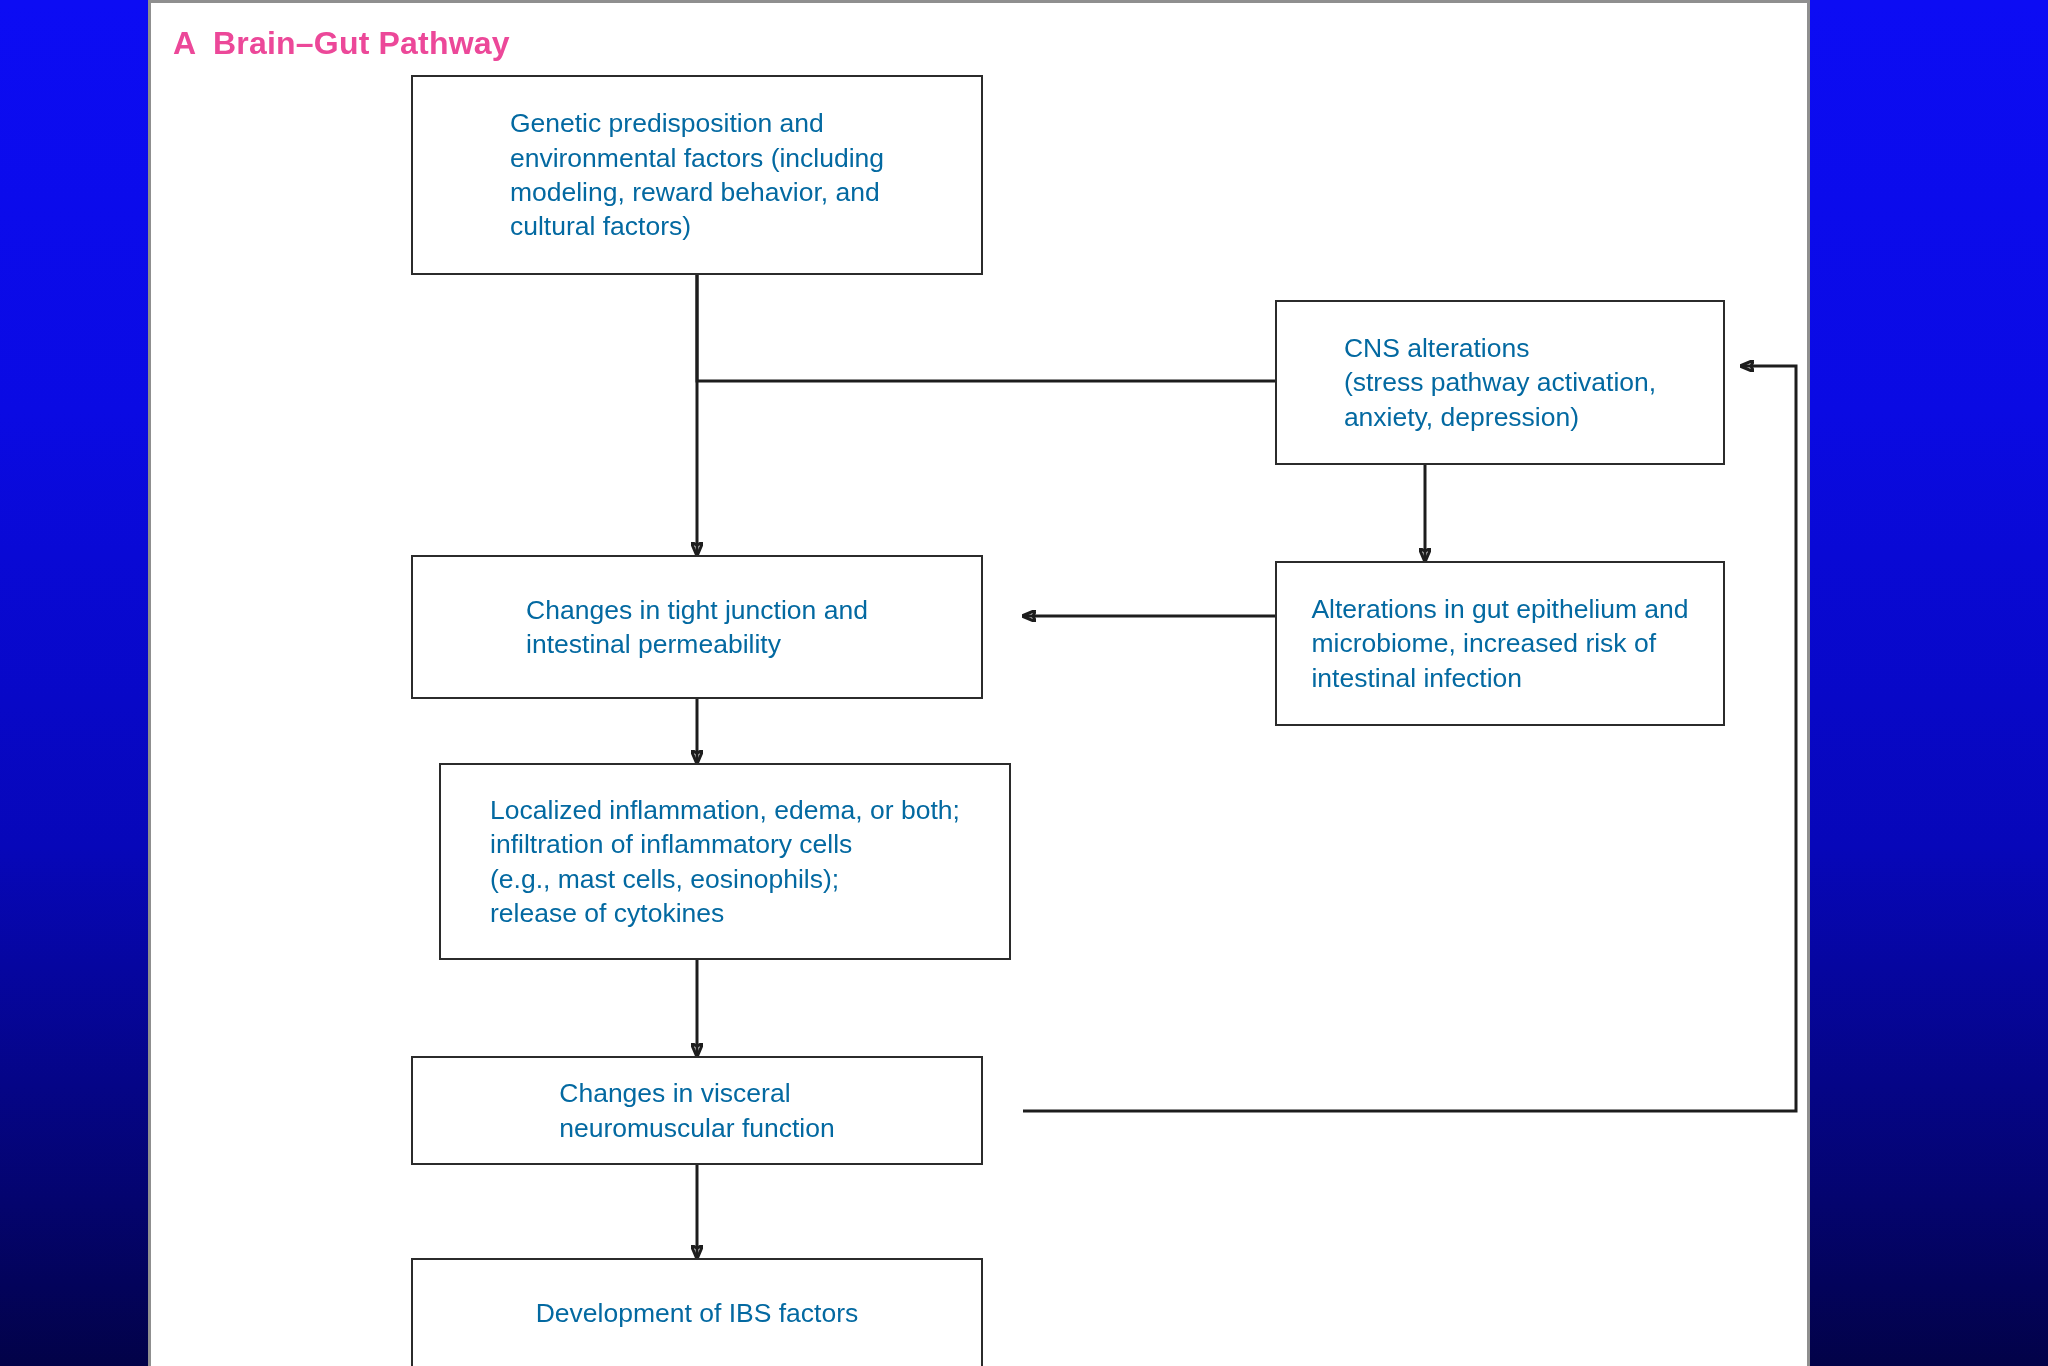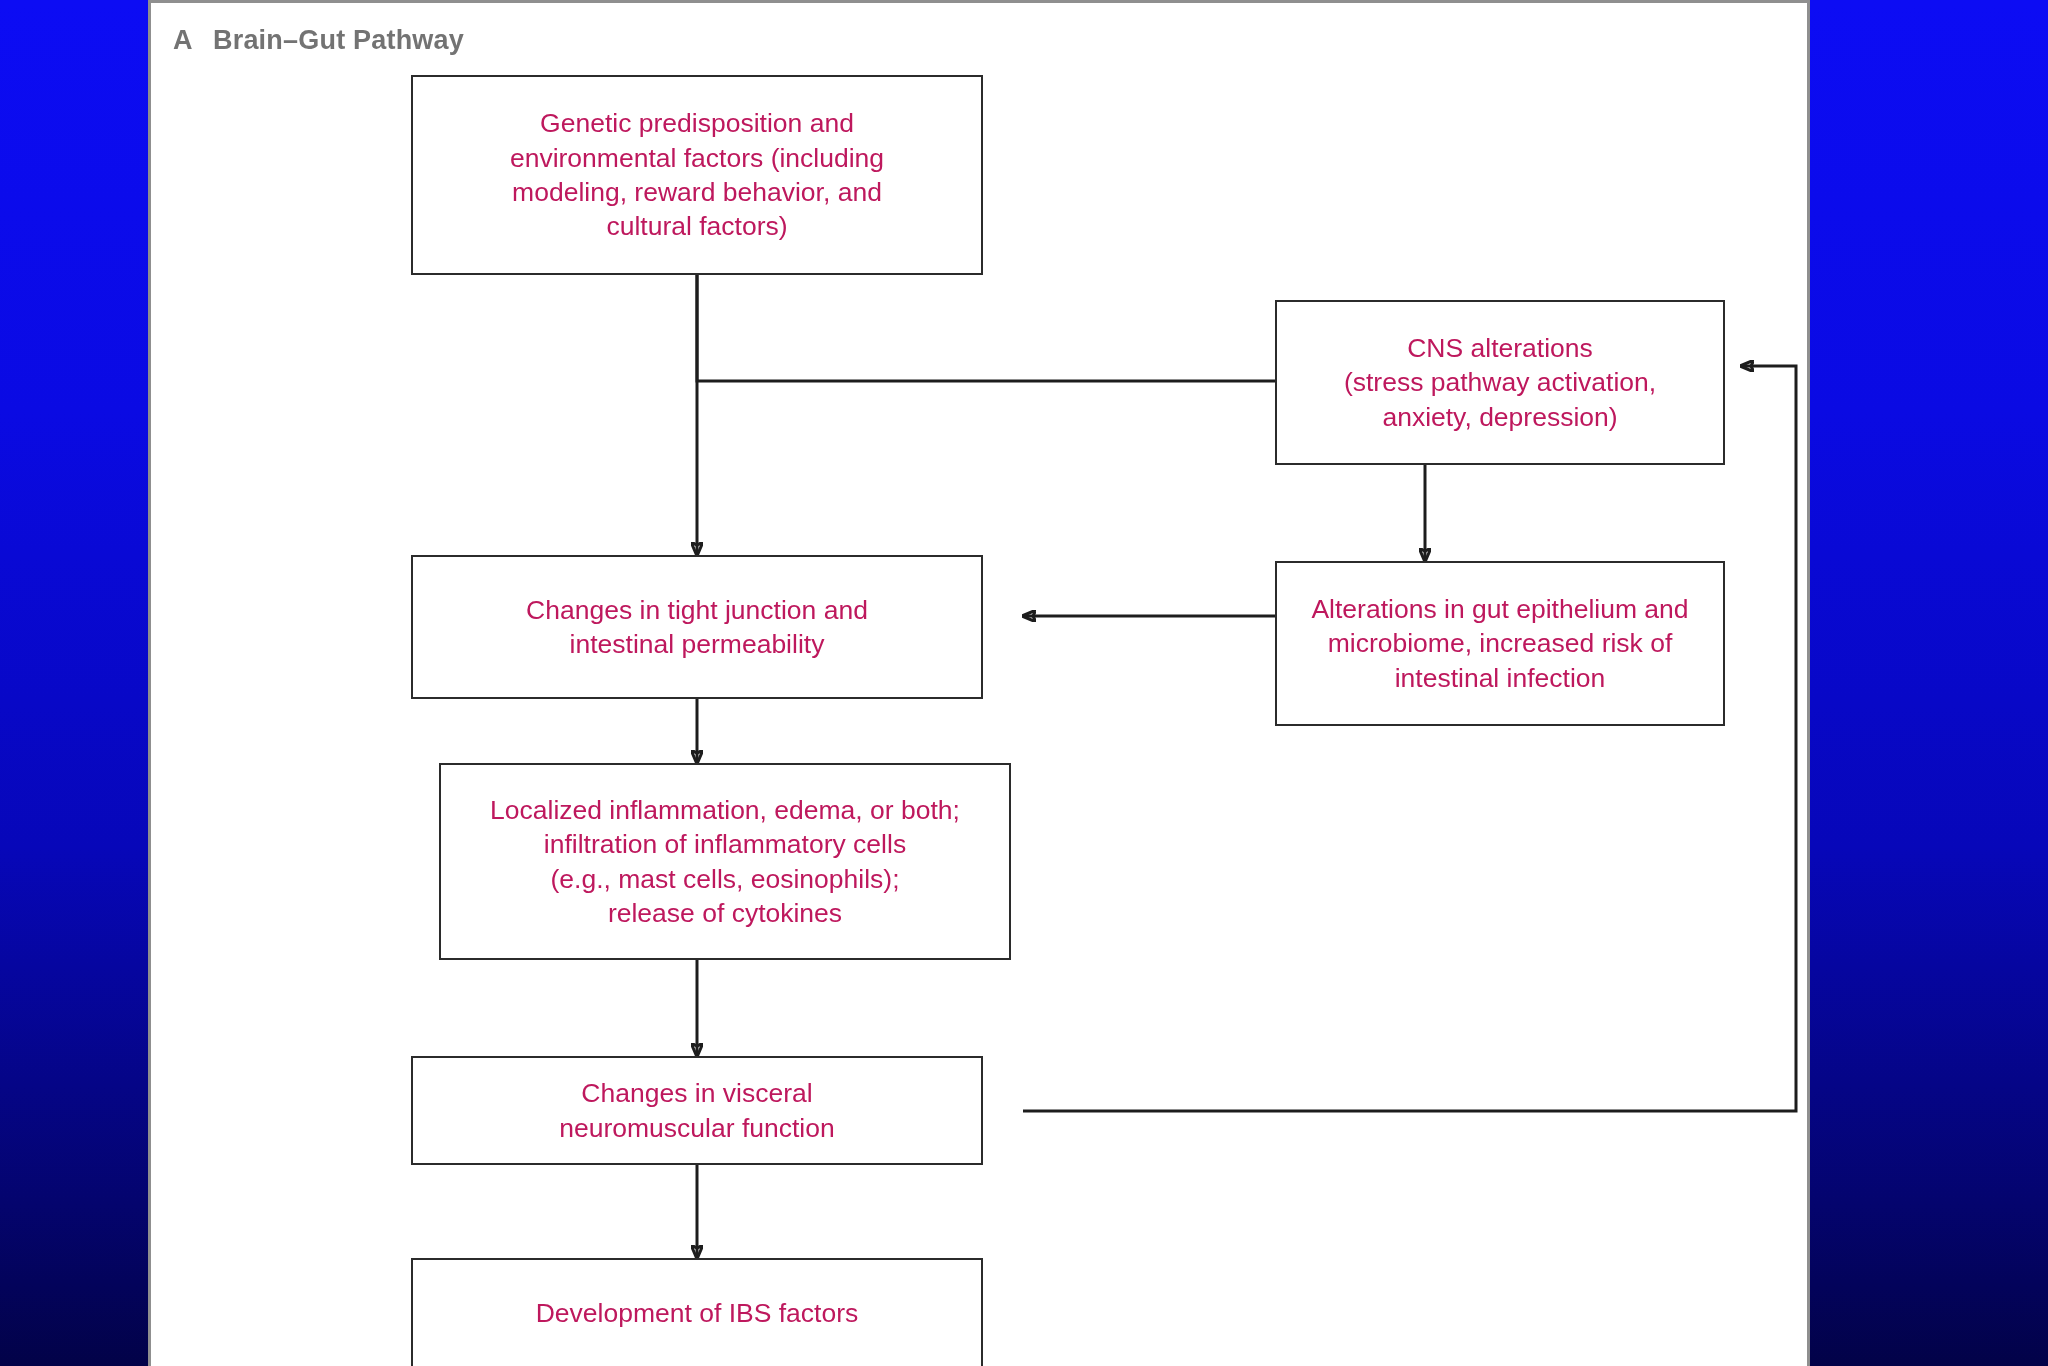--- a/index.html
+++ b/index.html
@@ -29,37 +29,37 @@
     box-sizing: border-box;
     overflow: hidden;
   }
   #inner {
     position: absolute;
     left: 0; top: 0; width: 1656px; height: 1366px;
   }
   .panel-label {
     position: absolute;
     left: 22px; top: 22px;
-    font-size: 27px;
+    font-size: 32px;
     font-weight: bold;
-    color: #737373;
+    color: #ec4899;
     letter-spacing: 0.2px;
     white-space: nowrap;
   }
   .panel-label .ltr { display: inline-block; width: 40px; }
   .node {
     position: absolute;
     box-sizing: border-box;
     border: 2.5px solid #2b2b2b;
     background: #ffffff;
     display: flex;
     align-items: center;
     justify-content: center;
-    text-align: center;
-    color: #be185d;
+    text-align: left;
+    color: #0369a1;
     font-size: 26.5px;
     line-height: 1.30;
     padding: 7px 10px;
   }
   .node span { display: block; }
   svg.conn {
     position: absolute;
     left: 0; top: 0;
     width: 1656px; height: 1366px;
     pointer-events: none;

